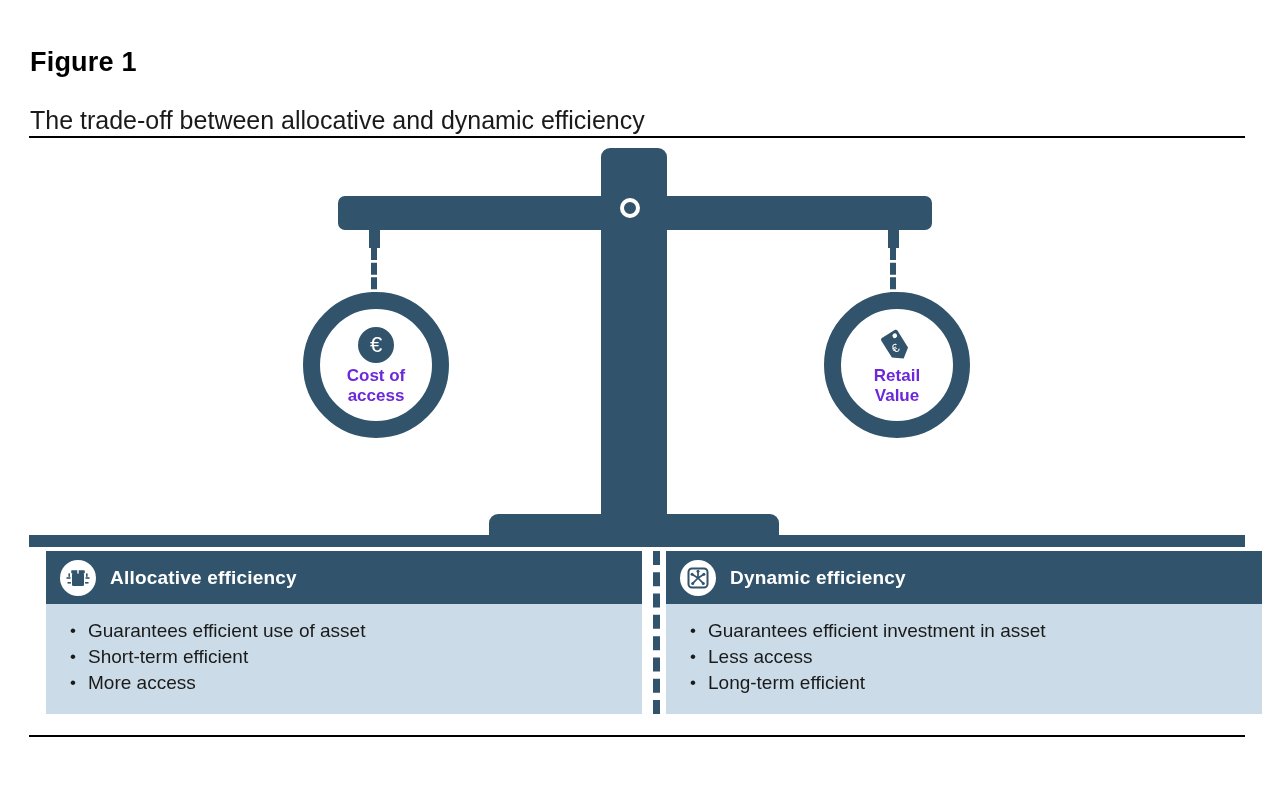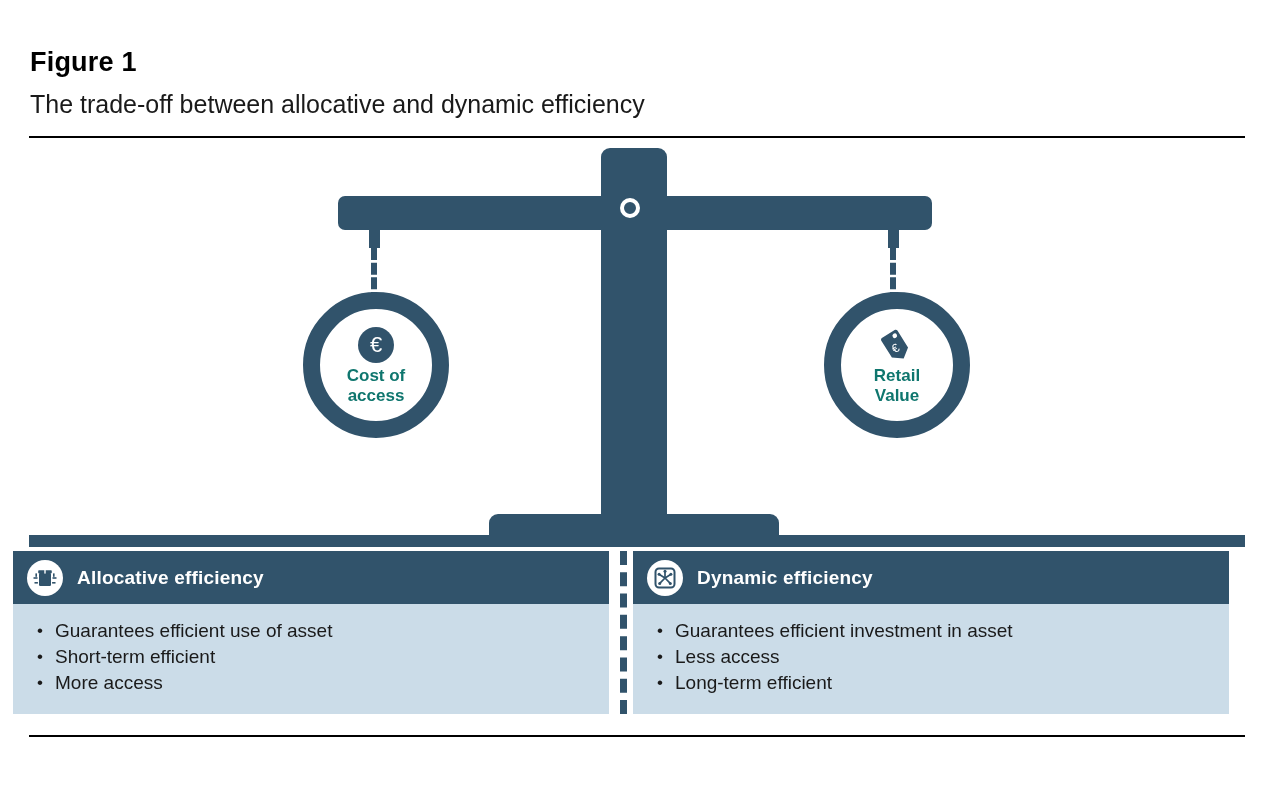--- a/index.html
+++ b/index.html
@@ -30,21 +30,21 @@
     top: 48px;
     font-size: 27px;
     font-weight: bold;
     letter-spacing: 0.2px;
     color: #000000;
     line-height: 1.1;
   }
   .fig-title {
     position: absolute;
     left: 30px;
-    top: 90px;
+    top: 106px;
     font-size: 25px;
     font-weight: 400;
     color: #1a1a1a;
     line-height: 1.15;
     white-space: nowrap;
   }
   .rule-top {
     position: absolute;
     left: 29px;
     top: 136px;
@@ -165,28 +165,28 @@
     display: flex;
     align-items: center;
     justify-content: center;
     margin-bottom: 1px;
   }
   .pan-label {
     font-size: 17px;
     font-weight: bold;
     line-height: 1.15;
     text-align: center;
-    color: #0f766e;
+    color: #6d28d9;
     white-space: pre-line;
   }
 
   
   .panels {
     position: absolute;
-    left: 13px;
+    left: 46px;
     top: 551px;
     width: 1216px;
     height: 163px;
   }
   .panel {
     position: absolute;
     top: 0;
     width: 596px;
     height: 163px;
     background: #CBDCE8;

